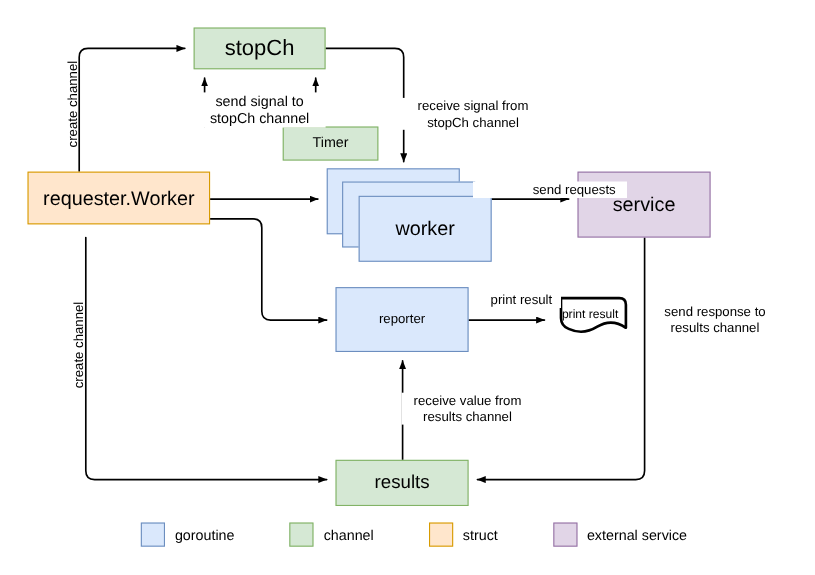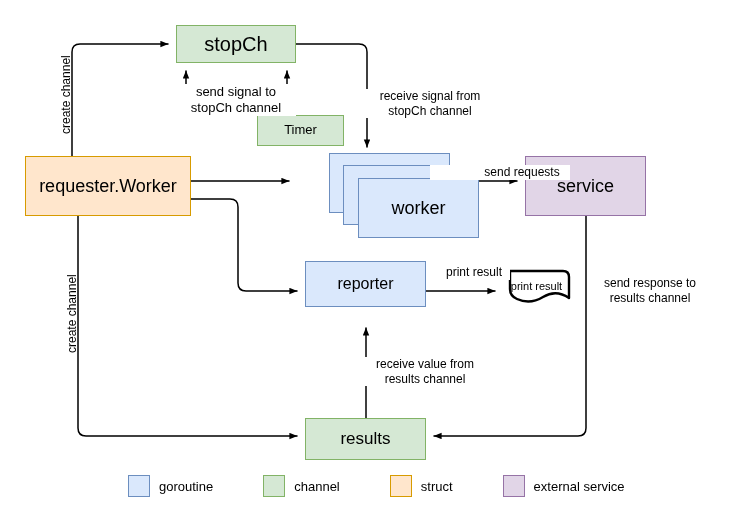--- a/index.html
+++ b/index.html
@@ -39,27 +39,27 @@
   }
   .n-goroutine { background: #dae8fc; border: 1px solid #6c8ebf; }
   .n-channel   { background: #d5e8d4; border: 1px solid #82b366; }
   .n-struct    { background: #ffe6cc; border: 1px solid #d79b00; }
   .n-external  { background: #e1d5e7; border: 1px solid #9673a6; }
 
   
   #node-stopch      { left:176px; top:25px;  width:120px; height:38px;  font-size:20px; }
   #node-osinterrupt { left:125px; top:115px; width:93px;  height:31px;  font-size:13px; }
   #node-timer       { left:257px; top:115px; width:87px;  height:31px;  font-size:13px; }
-  #node-requester   { left:25px;  top:156px; width:166px; height:60px;  font-size:18px; }
+  #node-requester   { left:25px;  top:156px; width:166px; height:48px;  font-size:18px; }
   #node-service     { left:525px; top:156px; width:121px; height:60px;  font-size:18px; }
-  #node-reporter    { left:305px; top:261px; width:121px; height:46px;  font-size:16px; }
+  #node-reporter    { left:305px; top:261px; width:121px; height:59px;  font-size:12px; }
   #node-results     { left:305px; top:418px; width:121px; height:42px;  font-size:17px; }
 
   
-  .worker-stack { position:absolute; left:297px; top:153px; width:150px; height:85px;margin-left:32px; }
+  .worker-stack { position:absolute; left:297px; top:153px; width:150px; height:85px; }
   .worker-stack .wbox {
     position: absolute;
     box-sizing: border-box;
     background: #dae8fc;
     border: 1px solid #6c8ebf;
     width: 121px;
     height: 60px;
   }
   .worker-stack .wb1 { left:0px;  top:0px;  }
   .worker-stack .wb2 { left:14px; top:12px; }

